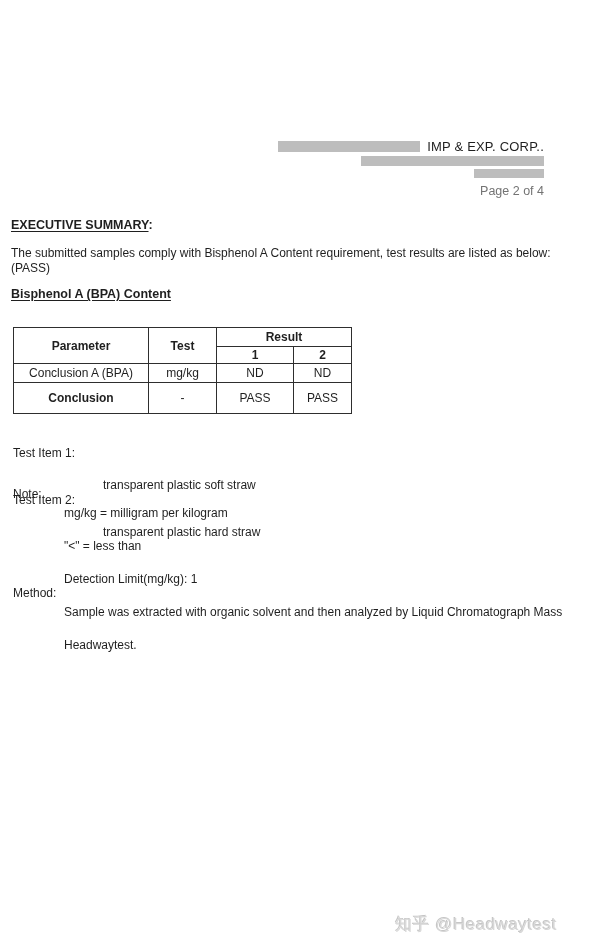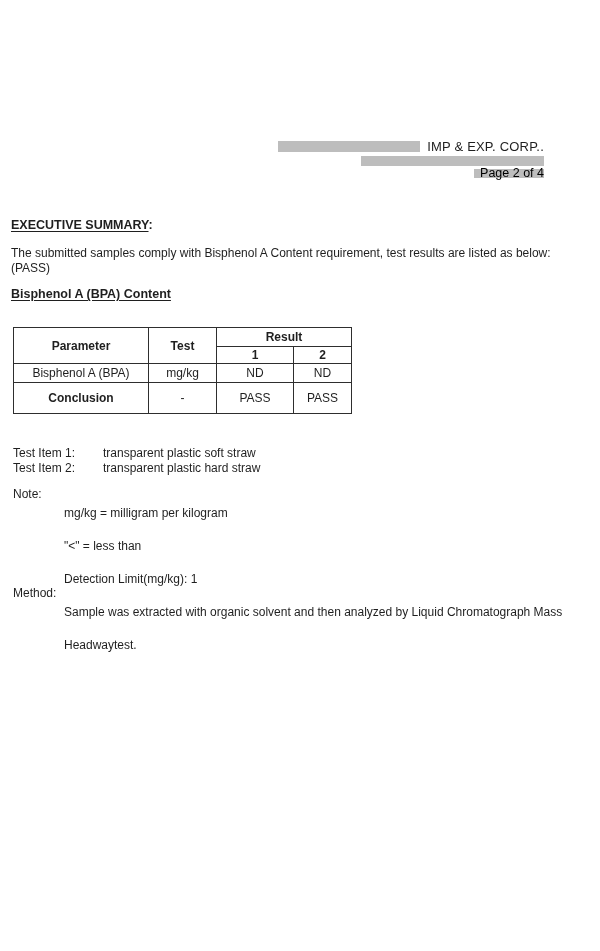--- a/index.html
+++ b/index.html
@@ -10,21 +10,21 @@
   }
   .abs { position:absolute; }
 
   
   .corp-line { top:139px; right:28px; display:flex; align-items:center; gap:7px; }
   .redaction { background:#bdbdbd; }
   .bar1 { width:142px; height:11px; }
   .bar2 { top:156px; right:28px; width:183px; height:10px; }
   .bar3 { top:169px; right:28px; width:70px; height:9px; }
   .corp-text { font-size:13px; letter-spacing:0.2px; white-space:nowrap; }
-  .page-indicator { top:166px; right:28px; font-size:12.5px; color:#000000; white-space:nowrap; }
+  .page-indicator { top:184px; right:28px; font-size:12.5px; color:#737373; white-space:nowrap; }
 
   
   .exec-heading { top:218px; left:11px; font-size:12.5px; font-weight:bold; white-space:nowrap; }
   .uline { text-decoration:underline; text-underline-offset:2px; }
   .summary-p { top:246px; left:11px; font-size:12px; line-height:14.5px; }
   .summary-p div { white-space:nowrap; }
   .section-title { top:287px; left:11px; font-size:12.5px; font-weight:bold; white-space:nowrap; }
 
   
   .bpa-table { left:13px; top:327px; border-collapse:collapse; table-layout:fixed; font-size:12px; }
@@ -36,21 +36,21 @@
   .r4 { height:31px; }
   .nb { border-bottom-style:hidden; }   
   .nt { border-top-style:hidden; }
   .pass-cell { vertical-align:top; padding-top:3px; }
   .conclusion-cell { font-weight:bold; }
 
   
   .test-items { top:446px; left:13px; font-size:12px; line-height:15px; }
   .ti-row { display:flex; }
   .ti-label { width:90px; flex:none; }
-  .ti-desc { white-space:nowrap; }
+  .ti-desc { white-space:nowrap;margin-top:32px; }
 
   .notes { top:487px; left:13px; font-size:12px; line-height:14px; }
   .n-row { display:flex; }
   .n-label { width:51px; flex:none; }
   .n-content { white-space:nowrap;margin-top:19px; }
 
   
   .watermark {
     top:913px; right:15px; font-size:17px; letter-spacing:0.5px;
     color:#d7d7d7; white-space:nowrap;
@@ -90,21 +90,21 @@
       <tr class="r1">
         <td class="hdr" rowspan="2">Parameter</td>
         <td class="hdr" rowspan="2">Test</td>
         <td class="hdr" colspan="2">Result</td>
       </tr>
       <tr class="r2">
         <td class="hdr">1</td>
         <td class="hdr">2</td>
       </tr>
       <tr class="r3">
-        <td class="nb">Bisphenol A (BPA)</td>
+        <td class="nb">Conclusion A (BPA)</td>
         <td class="nb">mg/kg</td>
         <td>ND</td>
         <td>ND</td>
       </tr>
       <tr class="r4">
         <td class="nt conclusion-cell">Conclusion</td>
         <td class="nt">-</td>
         <td class="pass-cell">PASS</td>
         <td class="pass-cell">PASS</td>
       </tr>
@@ -138,14 +138,15 @@
     <div class="n-row">
       <span class="n-label">Method:</span>
       <span class="n-content">Sample was extracted with organic solvent and then analyzed by Liquid Chromatograph Mass</span>
     </div>
     <div class="n-row">
       <span class="n-label"></span>
       <span class="n-content">Headwaytest.</span>
     </div>
   </div>
 
+  <div class="abs watermark">知乎 @Headwaytest</div>
 
 </div>
 
 </body></html>

